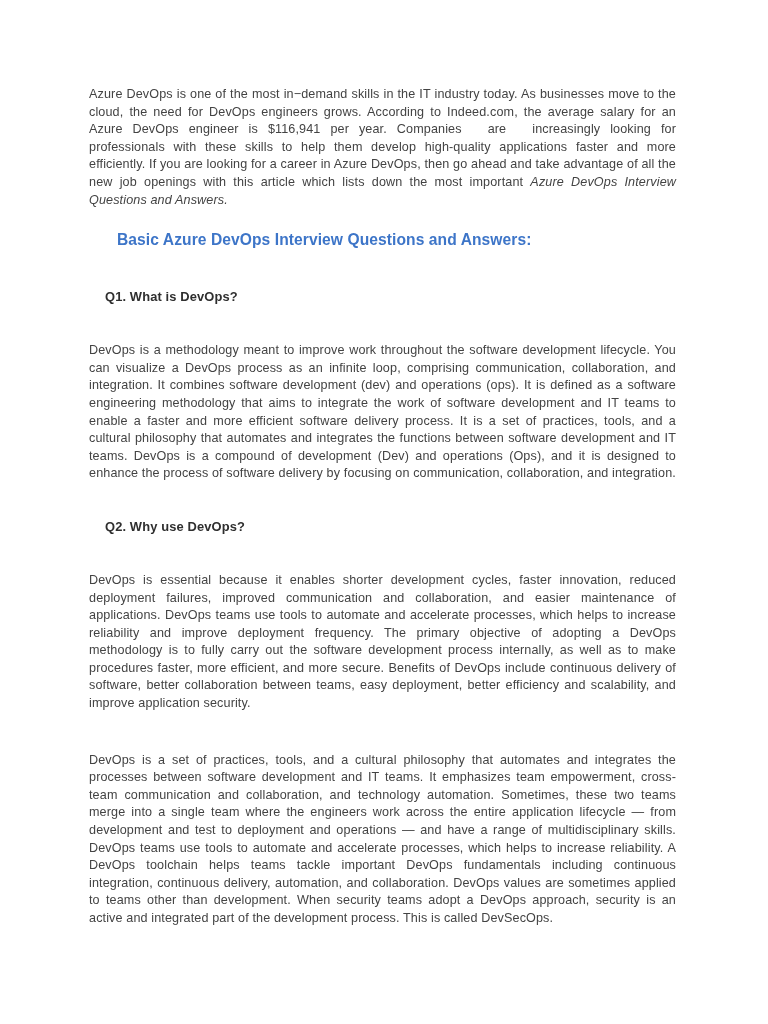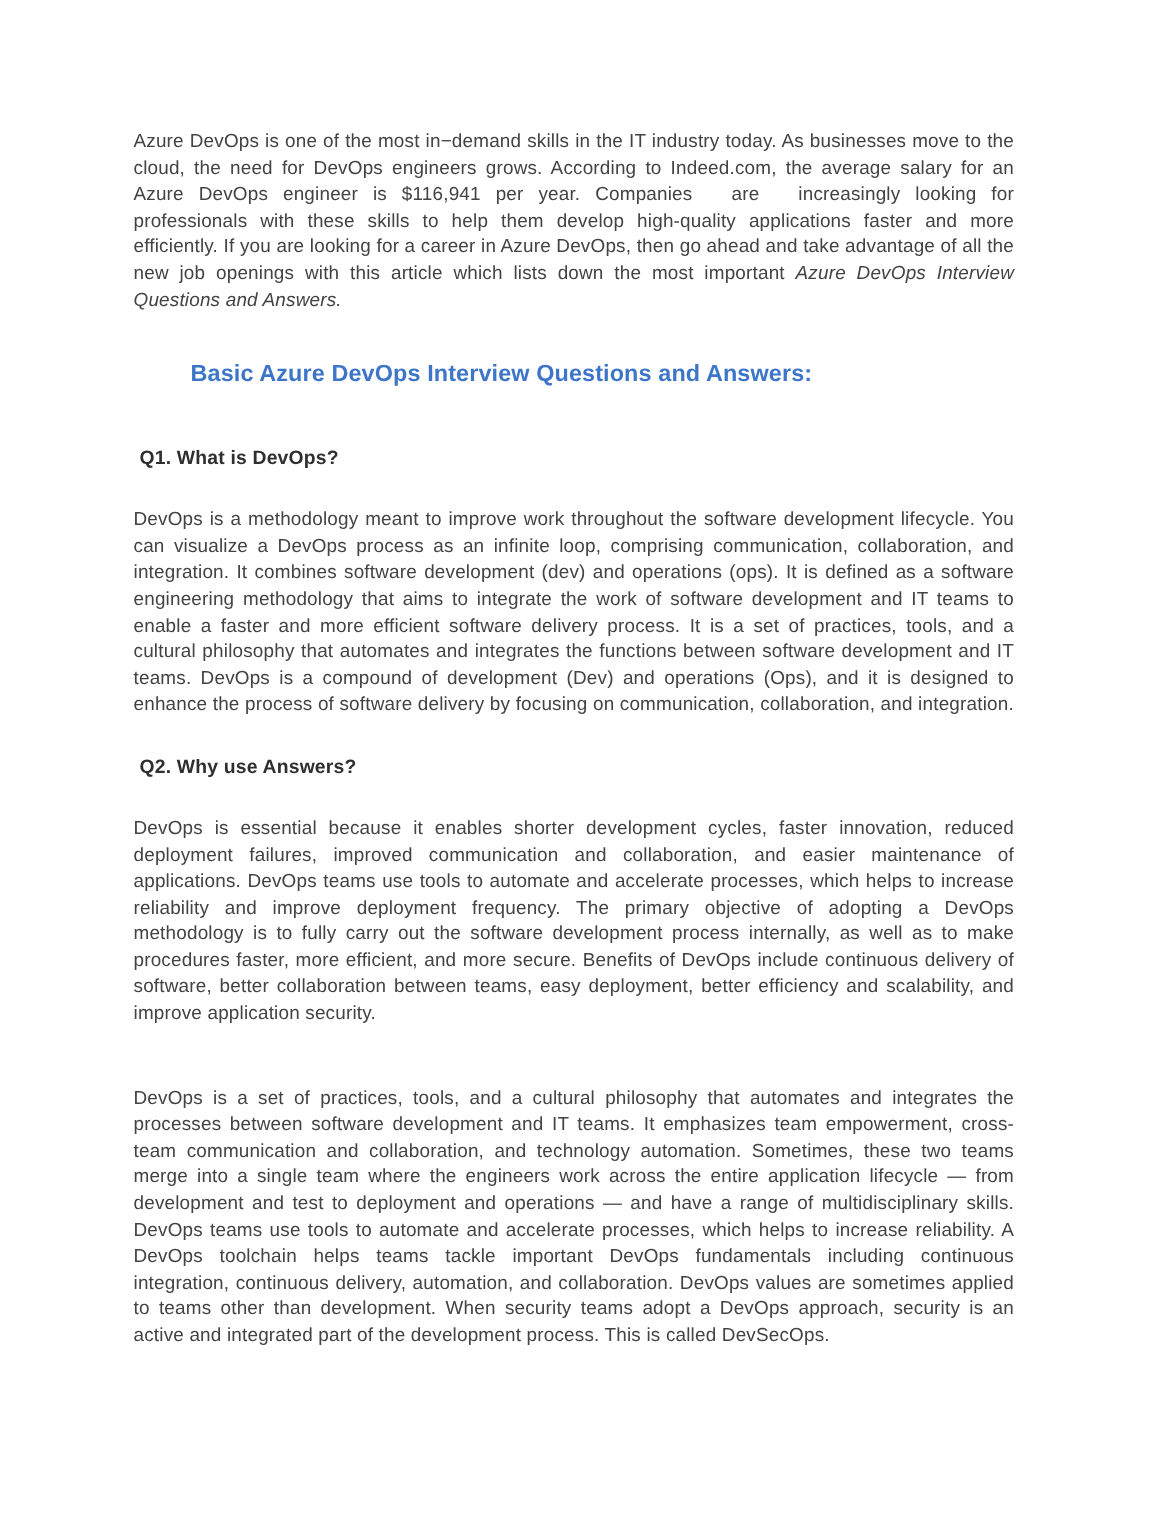--- a/index.html
+++ b/index.html
@@ -43,30 +43,30 @@
     font-style: italic;
   }
   .wide-gap {
     display: inline-block;
     width: 26px;
   }
   .section-heading {
     font-size: 15.6px;
     font-weight: bold;
     color: #3d75c8;
-    margin: 10px;
+    margin: 0;
     padding-left: 28px;
     line-height: 22px;
     letter-spacing: 0.005em;
   }
   .q-heading {
     font-size: 12.9px;
     font-weight: bold;
     color: #2f2f2f;
-    margin: 4px;
+    margin: 16px;
     line-height: 18px;
     letter-spacing: 0.01em;
   }
   .gap-after-intro { height: 20px; }
   .gap-after-section { height: 21px; }
   .gap-after-q { height: 20px; }
   .gap-after-answer { height: 19px; }
 </style>
 </head>
 <body>
@@ -80,21 +80,21 @@
 
     <h2 class="section-heading">Basic Azure DevOps Interview Questions and Answers:</h2>
 
     <div class="gap-after-section"></div>
 
     <h3 class="q-heading">Q1. What is DevOps?</h3>
     <div class="gap-after-q"></div>
     <p class="body-para">DevOps is a methodology meant to improve work throughout the software development lifecycle. You can visualize a DevOps process as an infinite loop, comprising communication, collaboration, and integration. It combines software development (dev) and operations (ops). It is defined as a software engineering methodology that aims to integrate the work of software development and IT teams to enable a faster and more efficient software delivery process. It is a set of practices, tools, and a cultural philosophy that automates and integrates the functions between software development and IT teams. DevOps is a compound of development (Dev) and operations (Ops), and it is designed to enhance the process of software delivery by focusing on communication, collaboration, and integration.</p>
     <div class="gap-after-answer"></div>
 
-    <h3 class="q-heading">Q2. Why use Answers?</h3>
+    <h3 class="q-heading">Q2. Why use DevOps?</h3>
     <div class="gap-after-q"></div>
     <p class="body-para">DevOps is essential because it enables shorter development cycles, faster innovation, reduced deployment failures, improved communication and collaboration, and easier maintenance of applications. DevOps teams use tools to automate and accelerate processes, which helps to increase reliability and improve deployment frequency. The primary objective of adopting a DevOps methodology is to fully carry out the software development process internally, as well as to make procedures faster, more efficient, and more secure. Benefits of DevOps include continuous delivery of software, better collaboration between teams, easy deployment, better efficiency and scalability, and improve application security.</p>
     <div class="gap-after-answer"></div>
 
     <div class="gap-after-q"></div>
     <p class="body-para">DevOps is a set of practices, tools, and a cultural philosophy that automates and integrates the processes between software development and IT teams. It emphasizes team empowerment, cross-team communication and collaboration, and technology automation. Sometimes, these two teams merge into a single team where the engineers work across the entire application lifecycle — from development and test to deployment and operations — and have a range of multidisciplinary skills. DevOps teams use tools to automate and accelerate processes, which helps to increase reliability. A DevOps toolchain helps teams tackle important DevOps fundamentals including continuous integration, continuous delivery, automation, and collaboration. DevOps values are sometimes applied to teams other than development. When security teams adopt a DevOps approach, security is an active and integrated part of the development process. This is called DevSecOps.</p>
 
   </div>
 </div>
 

